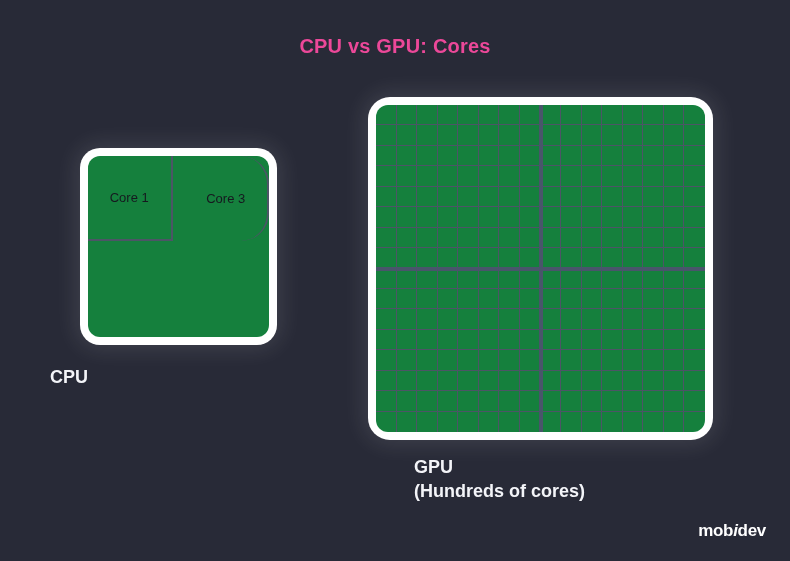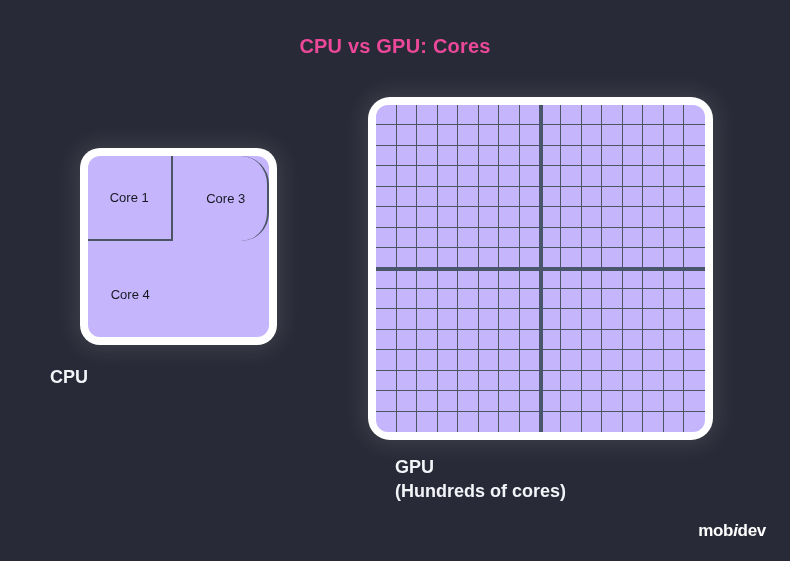--- a/index.html
+++ b/index.html
@@ -37,21 +37,21 @@
   
   .chip-frame {
     position: absolute;
     background: #ffffff;
     box-shadow: 0 0 22px 5px rgba(255,255,255,0.10);
     box-sizing: border-box;
   }
   .chip-inner {
     width: 100%;
     height: 100%;
-    background: #c4b5fd;
+    background: #15803d;
     box-sizing: border-box;
     position: relative;
     overflow: hidden;
     gap: 12px;
   }
 
   
   .cpu-frame {
     left: 80px;
     top: 148px;
@@ -129,21 +129,21 @@
     font-size: 18px;
     font-weight: bold;
     line-height: 1.32;
   }
   .caption-cpu {
     left: 50px;
     top: 366px;
     width: 258px;
   }
   .caption-gpu {
-    left: 395px;
+    left: 414px;
     top: 456px;
     width: 260px;
   }
   .caption .line2 { display: block; }
 
   
   .logo {
     position: absolute;
     right: 24px;
     bottom: 20px;
@@ -167,23 +167,20 @@
   <div class="title">CPU vs GPU: Cores</div>
 
   <div class="chip-frame cpu-frame">
     <div class="chip-inner cpu-inner">
       <div class="cpu-cell c1">
         <span>Core 1</span>
       </div>
       <div class="cpu-cell c3">
         <span>Core 3</span>
       </div>
-      <div class="cpu-cell c4">
-        <span>Core 4</span>
-      </div>
     </div>
   </div>
 
   <div class="caption caption-cpu">
     <span>CPU</span>
   </div>
 
   <div class="chip-frame gpu-frame">
     <div class="chip-inner gpu-inner">
       <div class="gpu-grid" id="gpu-grid" style="grid-template-columns: repeat(16, 1fr); grid-template-rows: repeat(16, 1fr);">

